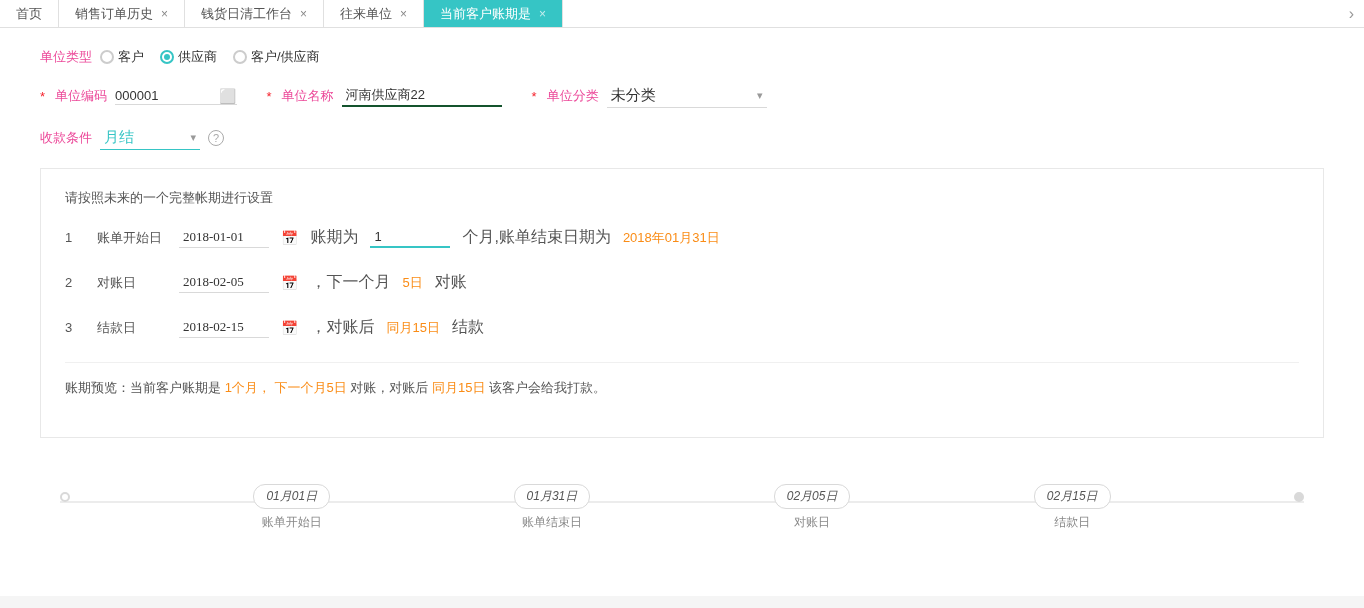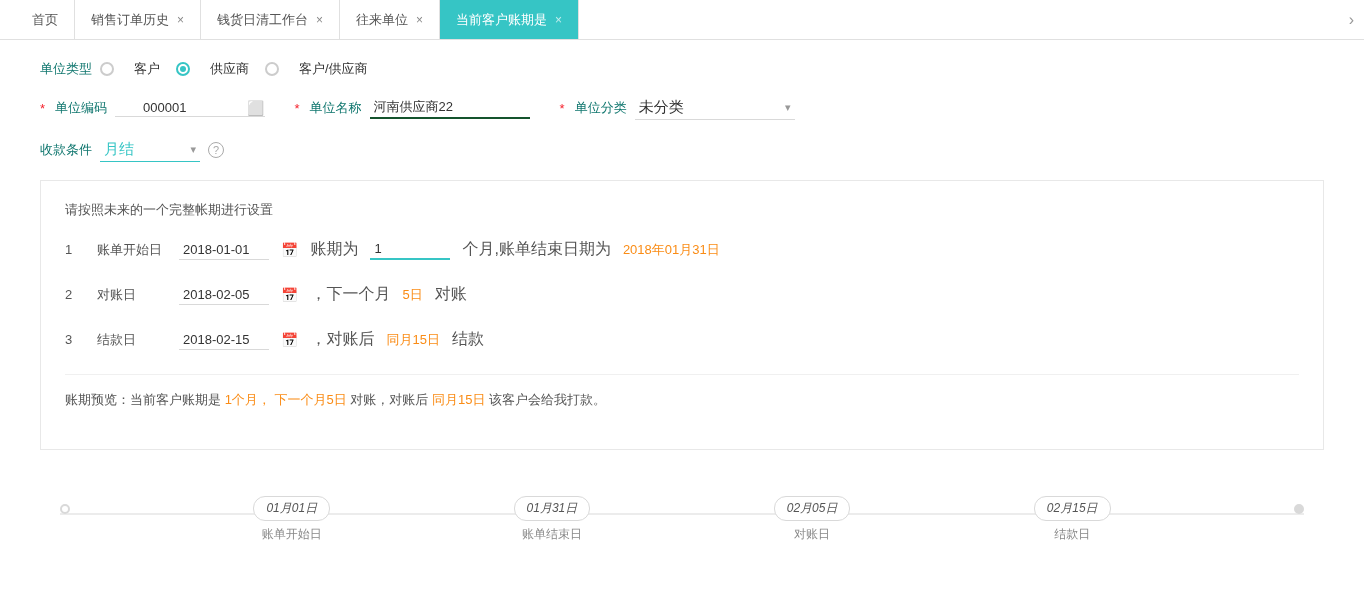--- a/index.html
+++ b/index.html
@@ -4,22 +4,22 @@
   <style>
     * { box-sizing: border-box; margin: 0; padding: 0; }
     body { font-family: 'Microsoft YaHei', Arial, sans-serif; font-size: 13px; color: #333; background: #f5f5f5; }
 
     
     .tab-bar {
       display: flex;
       align-items: stretch;
       background: #fff;
       border-bottom: 1px solid #e0e0e0;
-      height: 40px;
-      padding-left: 16px;
+      height: 28px;
+      padding-left: 0;
     }
     .tab-item {
       display: flex;
       align-items: center;
       padding: 0 16px;
       cursor: pointer;
       font-size: 13px;
       color: #555;
       border-right: 1px solid #e0e0e0;
       position: relative;
@@ -62,40 +62,40 @@
       gap: 30px;
     }
 
     .form-group {
       display: flex;
       align-items: center;
       gap: 8px;
     }
 
     .form-label {
-      color: #0f766e;
+      color: #ec4899;
       white-space: nowrap;
       font-size: 13px;
     }
 
     .required-star {
       color: #f5222d;
       margin-right: 2px;
     }
 
     
     .radio-group {
       display: flex;
       align-items: center;
       gap: 16px;
     }
     .radio-item {
       display: flex;
       align-items: center;
-      gap: 20px;
+      gap: 4px;
       cursor: pointer;
     }
     .radio-circle {
       width: 14px;
       height: 14px;
       border-radius: 50%;
       border: 2px solid #ccc;
       display: flex;
       align-items: center;
       justify-content: center;
@@ -128,21 +128,20 @@
       border-bottom: 1px solid #d9d9d9;
       gap: 4px;
     }
     .input-with-icon input {
       border: none;
       outline: none;
       font-size: 13px;
       color: #333;
       background: transparent;
       width: 120px;
-      margin-left: 28px;
     }
 
     .select-with-dropdown {
       display: flex;
       align-items: center;
       border-bottom: 1px solid #d9d9d9;
       gap: 4px;
       padding: 2px 4px;
       cursor: pointer;
     }
@@ -196,20 +195,21 @@
 
     .date-input {
       border: none;
       border-bottom: 1px solid #d9d9d9;
       outline: none;
       padding: 2px 4px;
       font-size: 13px;
       color: #333;
       width: 90px;
       background: transparent;
+      font-family: Liberation Serif, serif;
     }
 
     .row-desc {
       color: #555;
       font-size: 16px;
     }
 
     .highlight-orange { color: #fa8c16; font-weight: 500; }
 
     .period-input {

